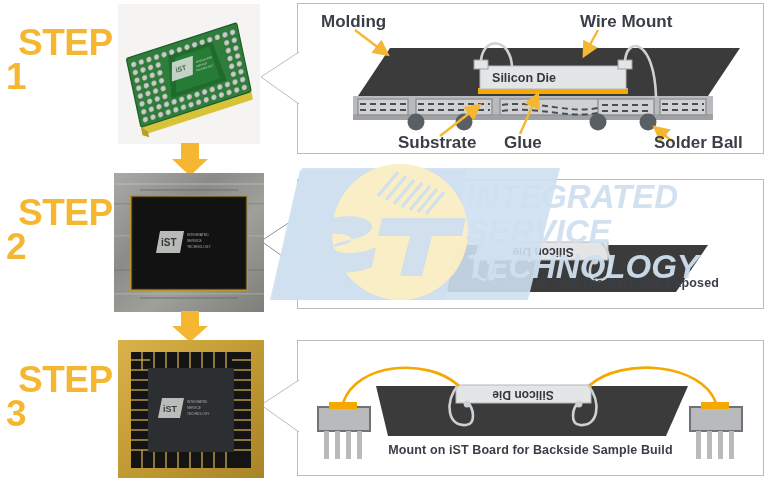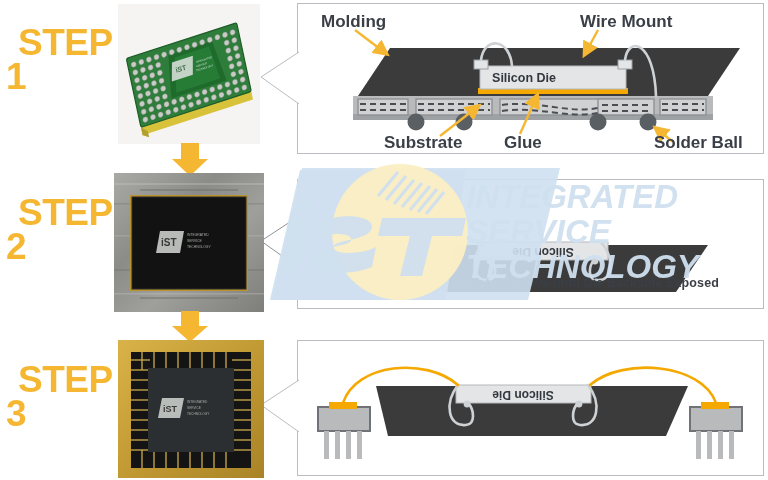--- a/index.html
+++ b/index.html
@@ -456,21 +456,21 @@
       </g>
       <defs>
         <marker id="ah" markerWidth="7" markerHeight="7" refX="4" refY="3.5" orient="auto">
           <polygon points="0,0 7,3.5 0,7" fill="#f5b731"></polygon>
         </marker>
       </defs>
     </svg>
 
     <div class="lbl" style="left:23px; top:8px;">Molding</div>
     <div class="lbl" style="left:282px; top:8px;">Wire Mount</div>
-    <div class="lbl" style="left:86px; top:129px;">Substrate</div>
+    <div class="lbl" style="left:100px; top:129px;">Substrate</div>
     <div class="lbl" style="left:206px; top:129px;">Glue</div>
     <div class="lbl" style="left:356px; top:129px;text-align:center;">Solder Ball</div>
   </div>
 
   <svg class="notch" style="left:255px; top:50px; width:46px; height:56px;" viewBox="0 0 46 56" width="46" height="56">
     <polyline points="44,2 6,27 44,54" fill="#ffffff" stroke="#b9bcc0" stroke-width="1"></polyline>
   </svg>
 
   <div class="panel panel2">
     <svg class="panel-inner" viewBox="0 0 465 128" width="465" height="128">
@@ -536,19 +536,20 @@
           <rect x="420" y="90" width="5" height="28"></rect>
           <rect x="431" y="90" width="5" height="28"></rect>
         </g>
       </g>
 
       <g stroke="#f5a800" stroke-width="2.6" fill="none" stroke-linecap="round">
         <path d="M45 62 C58,22 128,16 160,44"></path>
         <path d="M418 62 C404,22 324,16 292,44"></path>
       </g>
     </svg>
+    <div class="caption" style="top:102px;">Mount on iST Board for Backside Sample Build</div>
   </div>
 
   <svg class="notch" style="left:255px; top:378px; width:46px; height:56px;" viewBox="0 0 46 56" width="46" height="56">
     <polyline points="44,2 6,27 44,54" fill="#ffffff" stroke="#b9bcc0" stroke-width="1"></polyline>
   </svg>
 
 </div>
 
 </body></html>

